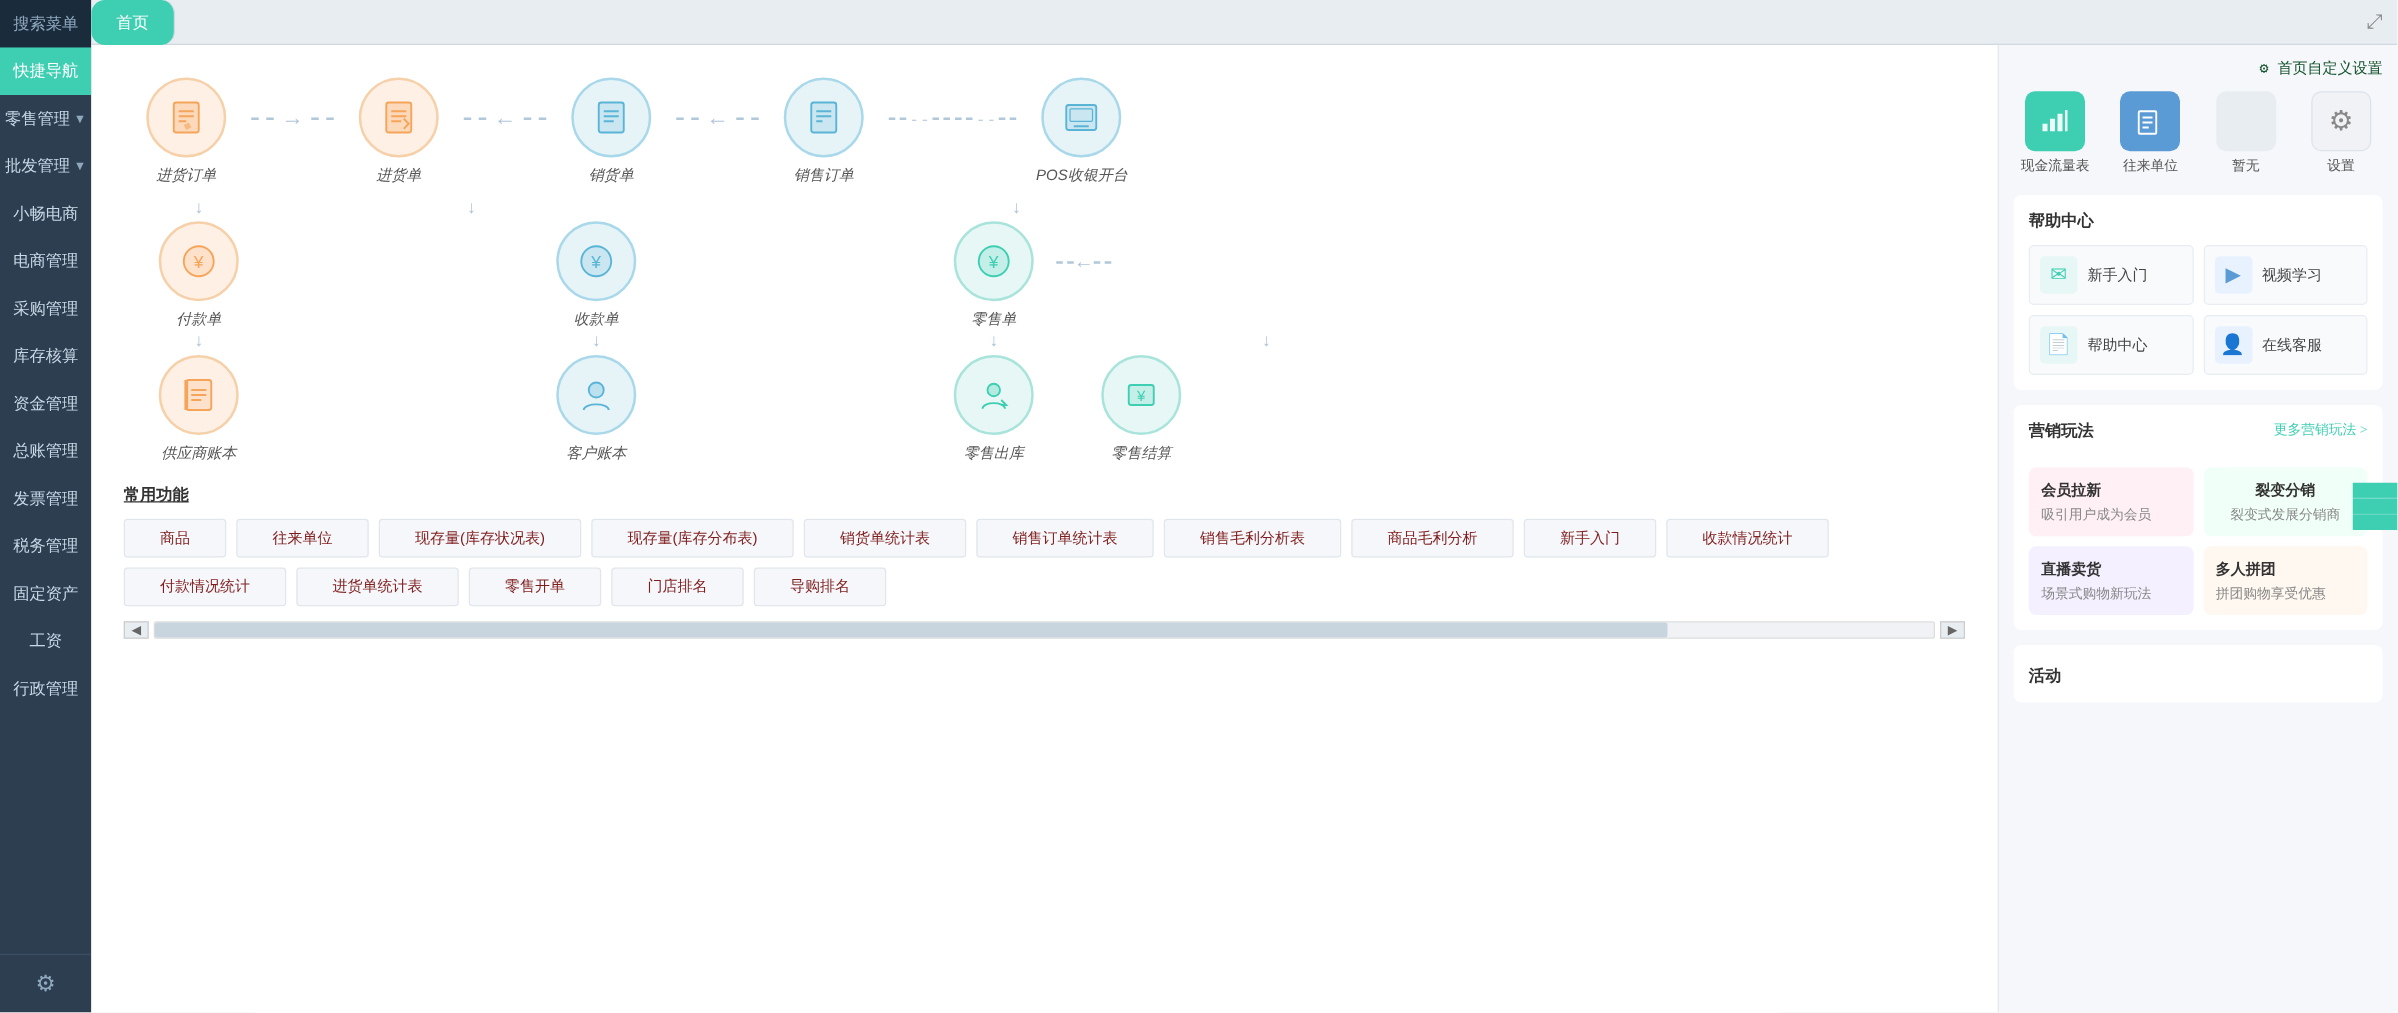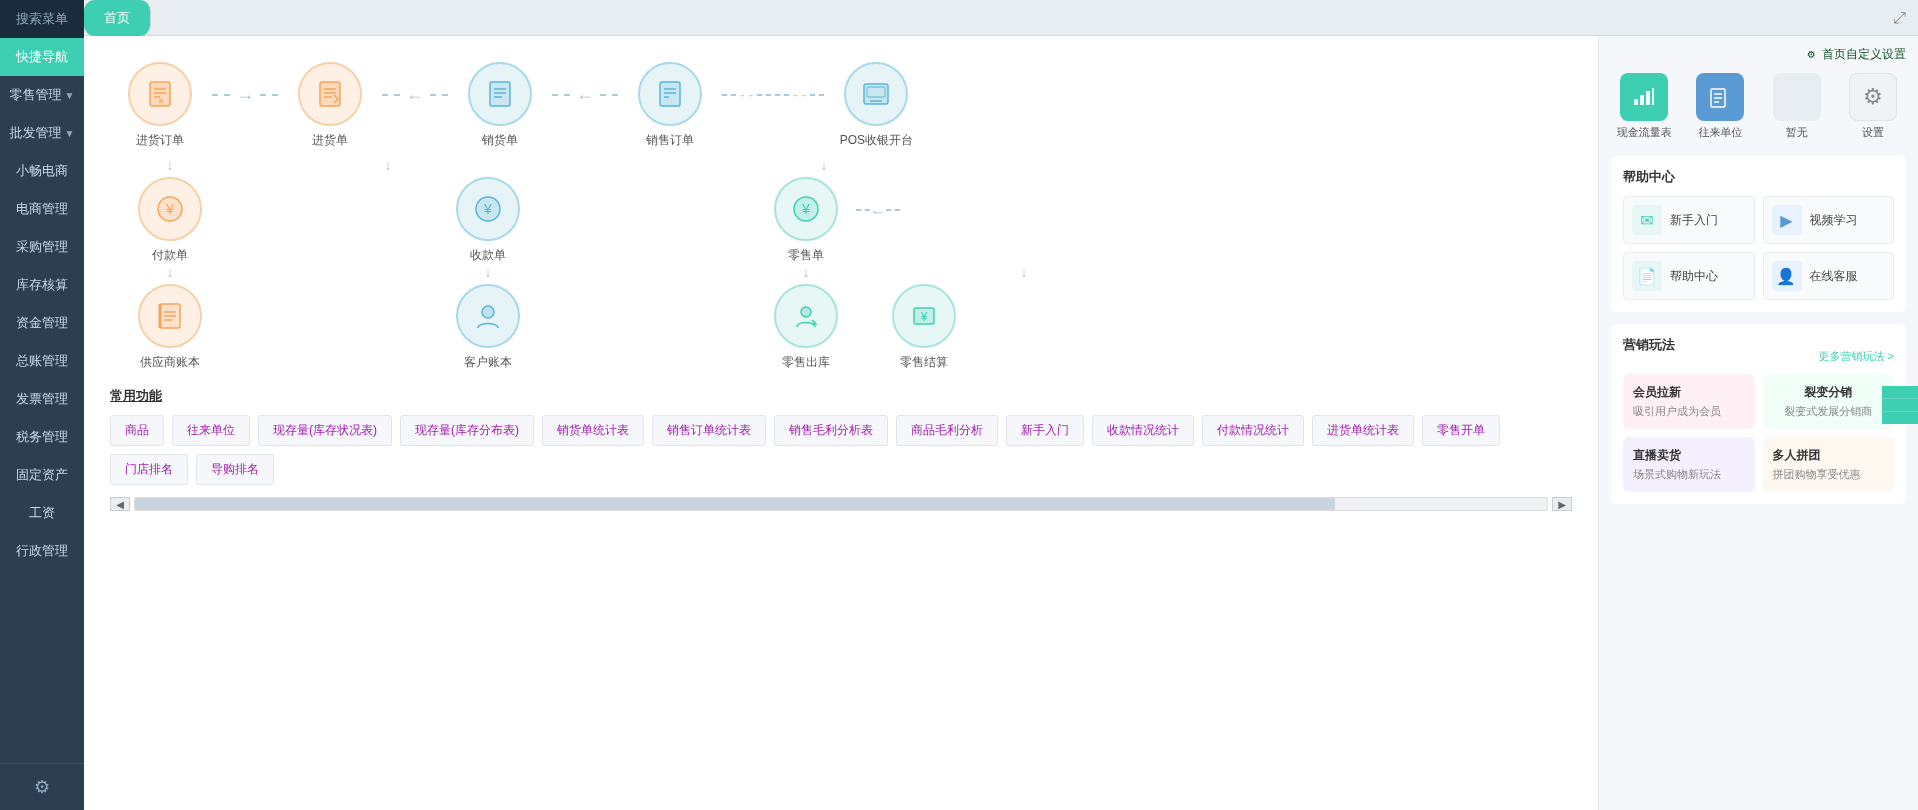--- a/index.html
+++ b/index.html
@@ -1,20 +1,20 @@
 <!DOCTYPE html>
 <html><head>
   <meta charset="utf-8">
   <style>
     * { box-sizing: border-box; margin: 0; padding: 0; }
     body { font-family: 'Microsoft YaHei', sans-serif; font-size: 13px; background: #f0f2f5; display: flex; height: 810px; overflow: hidden; }
 
     
     .sidebar {
-      width: 84px;
+      width: 73px;
       background: #2d3e50;
       display: flex;
       flex-direction: column;
       flex-shrink: 0;
       height: 100%;
       overflow: hidden;
     }
     .sidebar-search {
       background: #1a2b3c;
       color: #8fa8be;
@@ -139,20 +139,21 @@
       margin-bottom: 6px;
     }
     .flow-circle.orange { background: #fff0e6; color: #f5a55a; border: 2px solid #f5d0a8; }
     .flow-circle.blue { background: #e6f4f8; color: #5ab4d6; border: 2px solid #a8d8ea; }
     .flow-circle.teal { background: #e6f7f5; color: #3ecfb2; border: 2px solid #a8e4db; }
 
     .flow-label {
       font-size: 12px;
       color: #555;
       text-align: center;
+      font-style: italic;
     }
 
     .flow-arrow {
       font-size: 18px;
       color: #b0c4d8;
       margin: 0 4px;
       flex-shrink: 0;
       padding-bottom: 22px;
     }
     .flow-arrow-dash {
@@ -177,23 +178,23 @@
     }
     .common-grid {
       display: flex;
       flex-wrap: wrap;
       gap: 8px;
     }
     .common-btn {
       background: #f5f7fa;
       border: 1px solid #e0e6ec;
       border-radius: 3px;
-      padding: 6px 14px;
+      padding: 6px 28px;
       font-size: 12px;
-      color: #a21caf;
+      color: #7f1d1d;
       cursor: pointer;
       white-space: nowrap;
     }
 
     .scroll-bar-area {
       margin-top: 12px;
       display: flex;
       align-items: center;
       gap: 4px;
     }
@@ -315,22 +316,23 @@
       font-size: 16px;
     }
     .help-icon.teal { background: #e6f7f5; color: #3ecfb2; }
     .help-icon.blue { background: #e8f2ff; color: #5b9bd5; }
     .help-text { font-size: 12px; color: #444; }
 
     
     .marketing-header {
       display: flex;
       justify-content: space-between;
-      align-items: flex-end;
+      align-items: flex-start;
       margin-bottom: 10px;
+      font-family: Liberation Serif, serif;
     }
     .marketing-more {
       font-size: 11px;
       color: #3ecfb2;
       cursor: pointer;
     }
     .marketing-grid {
       display: grid;
       grid-template-columns: 1fr 1fr;
       gap: 8px;
@@ -757,20 +759,23 @@
             <div class="marketing-item-title">直播卖货</div>
             <div class="marketing-item-desc">场景式购物新玩法</div>
           </div>
           <div class="marketing-item orange">
             <div class="marketing-item-title">多人拼团</div>
             <div class="marketing-item-desc">拼团购物享受优惠</div>
           </div>
         </div>
       </div>
 
+      <div class="panel-section">
+        <div class="activity-title">活动</div>
+      </div>
     </div>
   </div>
 </div>
 
 <div class="float-btns">
   <div class="float-btn">客服热线</div>
   <div class="float-btn">服务社区</div>
   <div class="float-btn">桌面快捷</div>
 </div>
 

